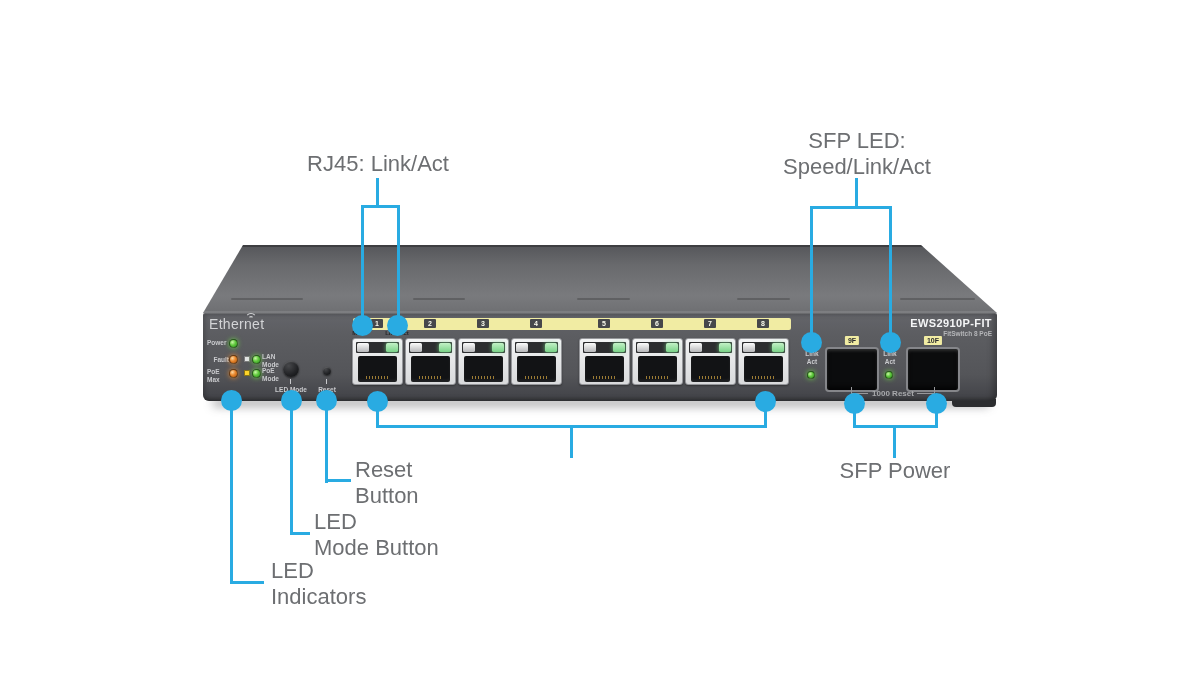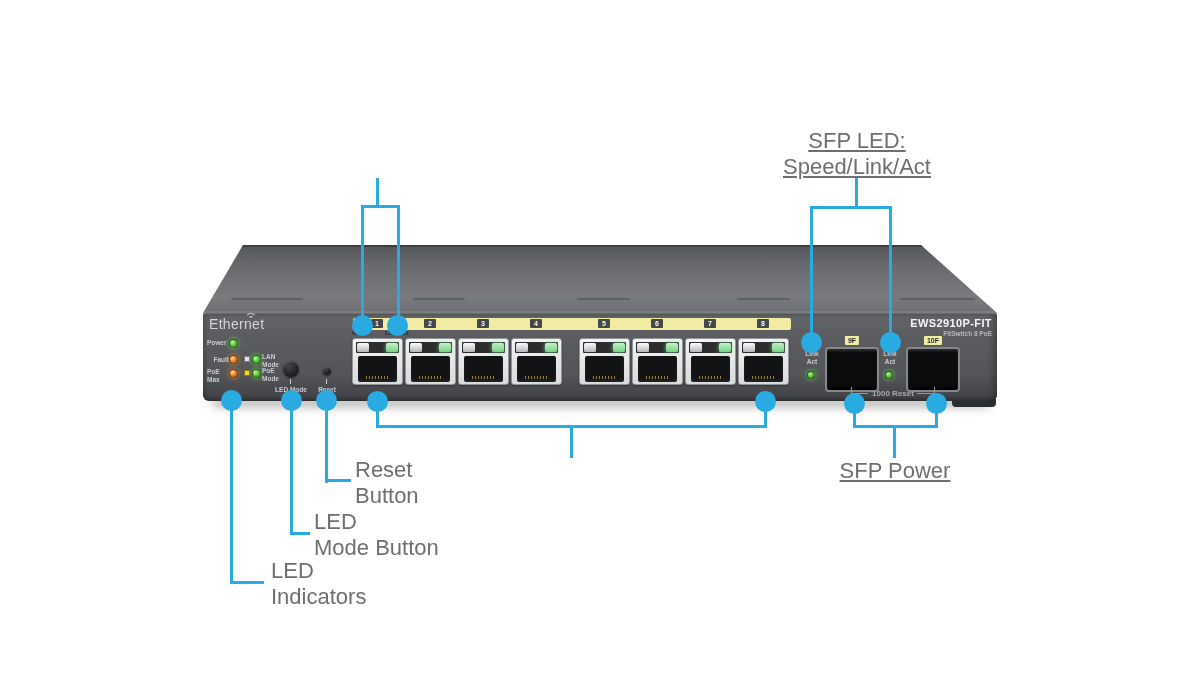--- a/index.html
+++ b/index.html
@@ -70,21 +70,21 @@
   .sfp-label { position:absolute; font-size:6.5px; font-weight:bold; color:#c9cacd; line-height:7.5px;
                text-align:center; white-space:pre-line; width:24px; }
   .speed { position:absolute; left:650px; top:76px; width:80px; text-align:center;
            font-size:8px; font-weight:bold; color:#a7a8ab; }
   .thinline { position:absolute; background:#97989b; }
 
   
   .c-line { position:absolute; background:#29abe2; z-index:5; }
   .c-dot  { position:absolute; width:21px; height:21px; border-radius:50%; background:#29abe2; z-index:6; }
   .c-label { position:absolute; font-size:22px; line-height:26px; color:#6d6f72; white-space:pre-line; z-index:4; }
-  .center { text-align:center;text-decoration:underline; }
+  .center { text-align:center; }
 </style>
 </head>
 <body>
 
 <div class="scene">
 
   <div class="shadow"></div>
   <div class="foot"></div>
 
   <div class="top-face">
@@ -232,20 +232,21 @@
     <div class="speed">1000 Reset</div>
     <span class="thinline" style="left:648px; top:74px; width:1px; height:6px;"></span>
     <span class="thinline" style="left:648px; top:80px; width:17px; height:1px;"></span>
     <span class="thinline" style="left:714px; top:80px; width:18px; height:1px;"></span>
     <span class="thinline" style="left:731px; top:74px; width:1px; height:6px;"></span>
 
     <div class="model">EWS2910P-FIT</div>
     <div class="model-sub">FitSwitch 8 PoE</div>
   </div>
 
+  <div class="c-label center" style="left:268px; top:151px; width:220px;">RJ45: Link/Act</div>
   <span class="c-line" style="left:376px; top:178px; width:3px; height:29px;"></span>
   <span class="c-line" style="left:361px; top:205px; width:39px; height:3px;"></span>
   <span class="c-line" style="left:361px; top:205px; width:3px; height:121px;"></span>
   <span class="c-line" style="left:397px; top:205px; width:3px; height:121px;"></span>
   <span class="c-dot" style="left:352px; top:315px;"></span>
   <span class="c-dot" style="left:387px; top:315px;"></span>
 
   <div class="c-label center" style="left:737px; top:128px; width:240px;">SFP LED:
 Speed/Link/Act</div>
   <span class="c-line" style="left:855px; top:178px; width:3px; height:30px;"></span>

